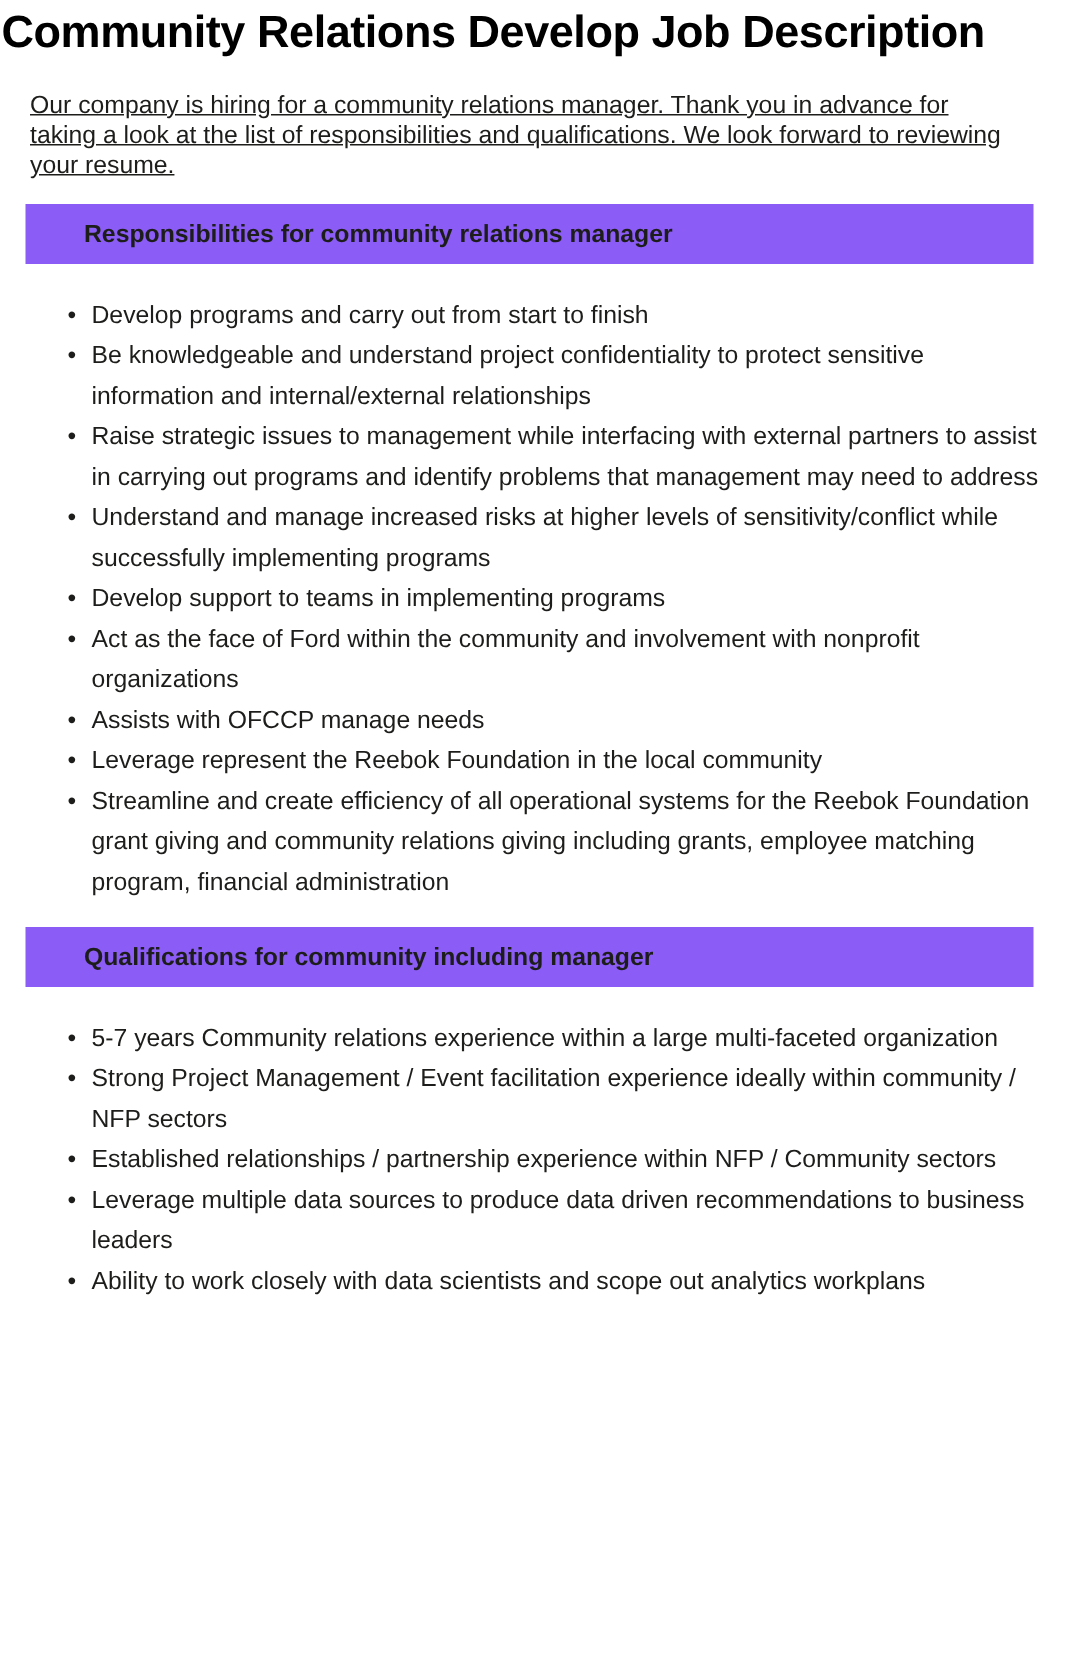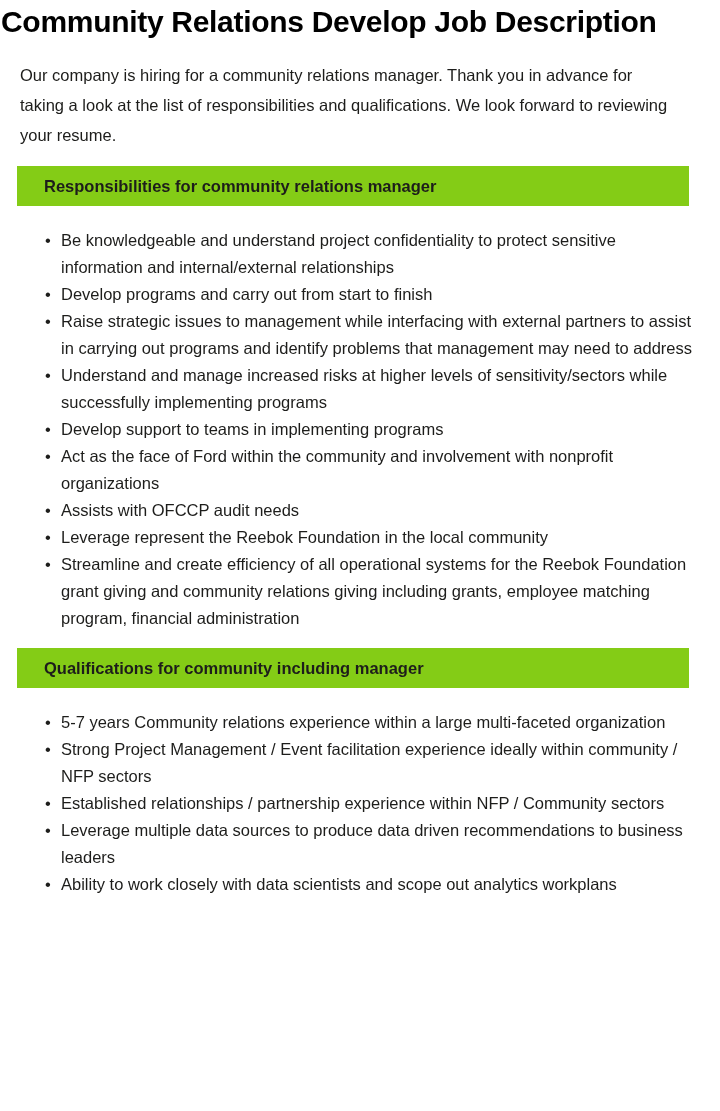--- a/index.html
+++ b/index.html
@@ -18,29 +18,30 @@
     font-size: 30px;
     line-height: 36px;
     font-weight: 700;
     letter-spacing: -0.3px;
     color: #000000;
     white-space: nowrap;
   }
   p.intro {
     margin: 20px 40px 0 20px;
     font-size: 16.5px;
-    line-height: 30px;
+    line-height: 20px;
+    text-decoration: underline;
   }
   .section-heading {
     margin: 16px 31px 0 17px;
     height: 40px;
-    background: #84cc16;
+    background: #8b5cf6;
     display: flex;
     align-items: center;
-    padding-left: 27px;
+    padding-left: 39px;
     font-size: 16.5px;
     font-weight: 700;
     color: #1d1d1b;
   }
   ul.bullets {
     list-style: none;
     margin: 21px 26px 0 0;
     padding: 0 0 0 45px;
     font-size: 16.5px;
     line-height: 27px;
@@ -63,27 +64,27 @@
 
   <h1 class="page-title">Community Relations Develop Job Description</h1>
 
   <p class="intro">Our company is hiring for a community relations manager. Thank you in advance for taking a look at the list of responsibilities and qualifications. We look forward to reviewing your resume.</p>
 
   <div class="section-heading">
     <span>Responsibilities for community relations manager</span>
   </div>
 
   <ul class="bullets">
+    <li>Develop programs and carry out from start to finish</li>
     <li>Be knowledgeable and understand project confidentiality to protect sensitive information and internal/external relationships</li>
-    <li>Develop programs and carry out from start to finish</li>
     <li>Raise strategic issues to management while interfacing with external partners to assist in carrying out programs and identify problems that management may need to address</li>
-    <li>Understand and manage increased risks at higher levels of sensitivity/sectors while successfully implementing programs</li>
+    <li>Understand and manage increased risks at higher levels of sensitivity/conflict while successfully implementing programs</li>
     <li>Develop support to teams in implementing programs</li>
     <li>Act as the face of Ford within the community and involvement with nonprofit organizations</li>
-    <li>Assists with OFCCP audit needs</li>
+    <li>Assists with OFCCP manage needs</li>
     <li>Leverage represent the Reebok Foundation in the local community</li>
     <li>Streamline and create efficiency of all operational systems for the Reebok Foundation grant giving and community relations giving including grants, employee matching program, financial administration</li>
   </ul>
 
   <div class="section-heading">
     <span>Qualifications for community including manager</span>
   </div>
 
   <ul class="bullets">
     <li>5-7 years Community relations experience within a large multi-faceted organization</li>

